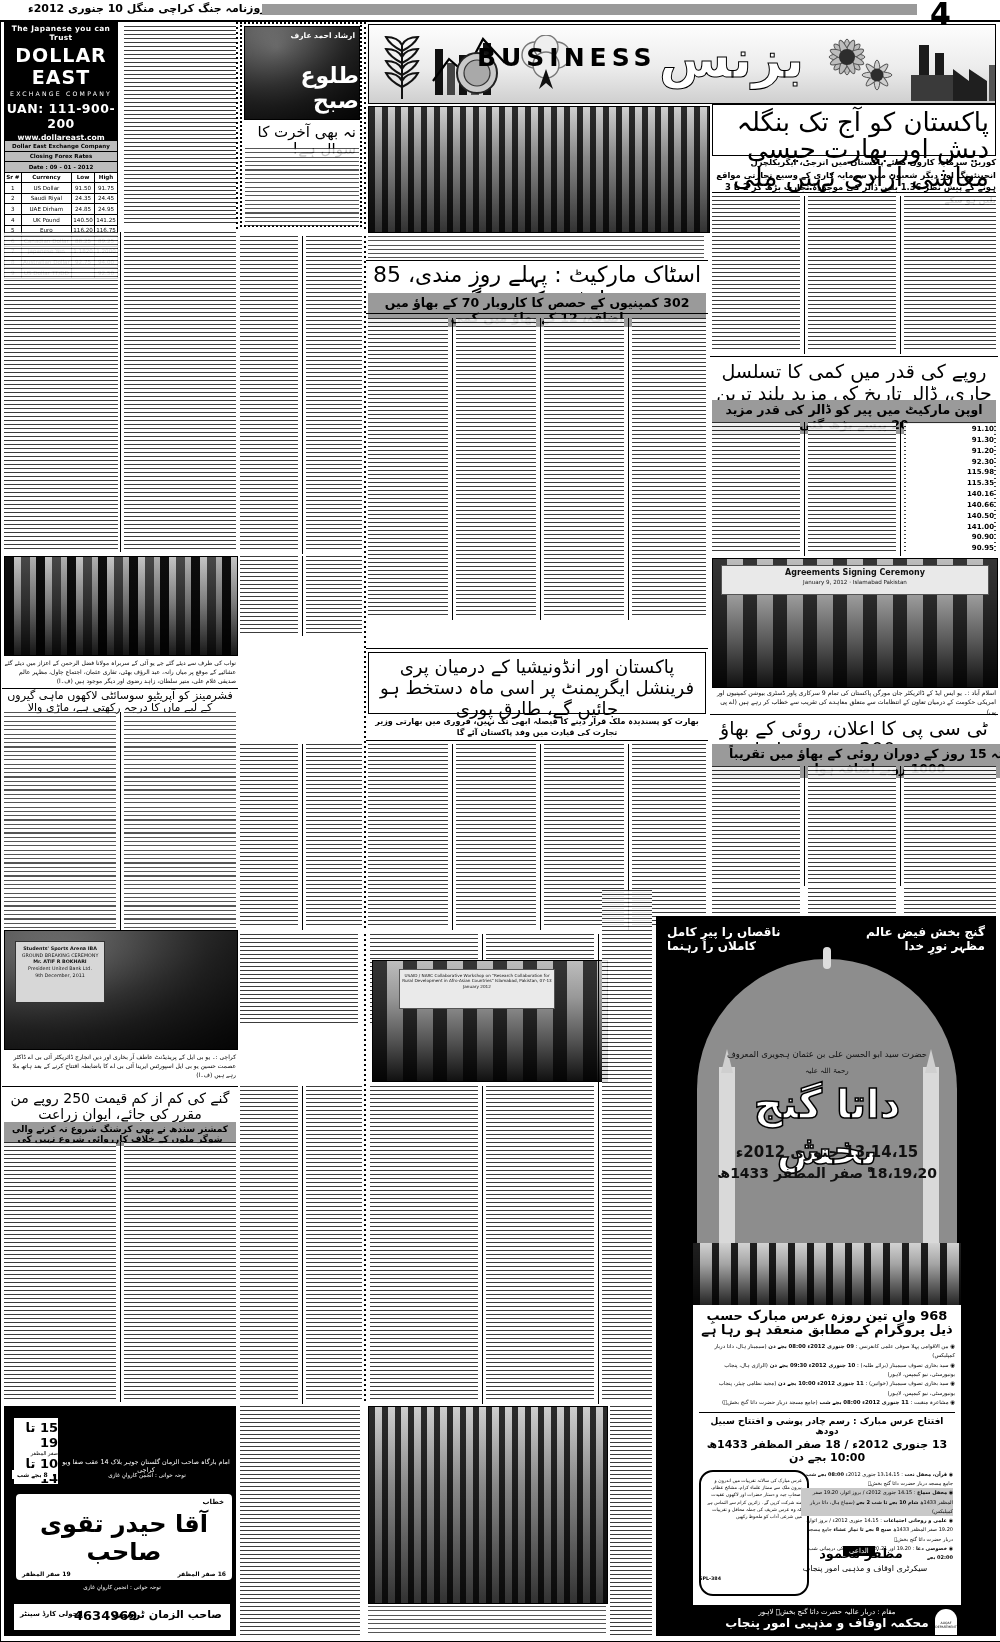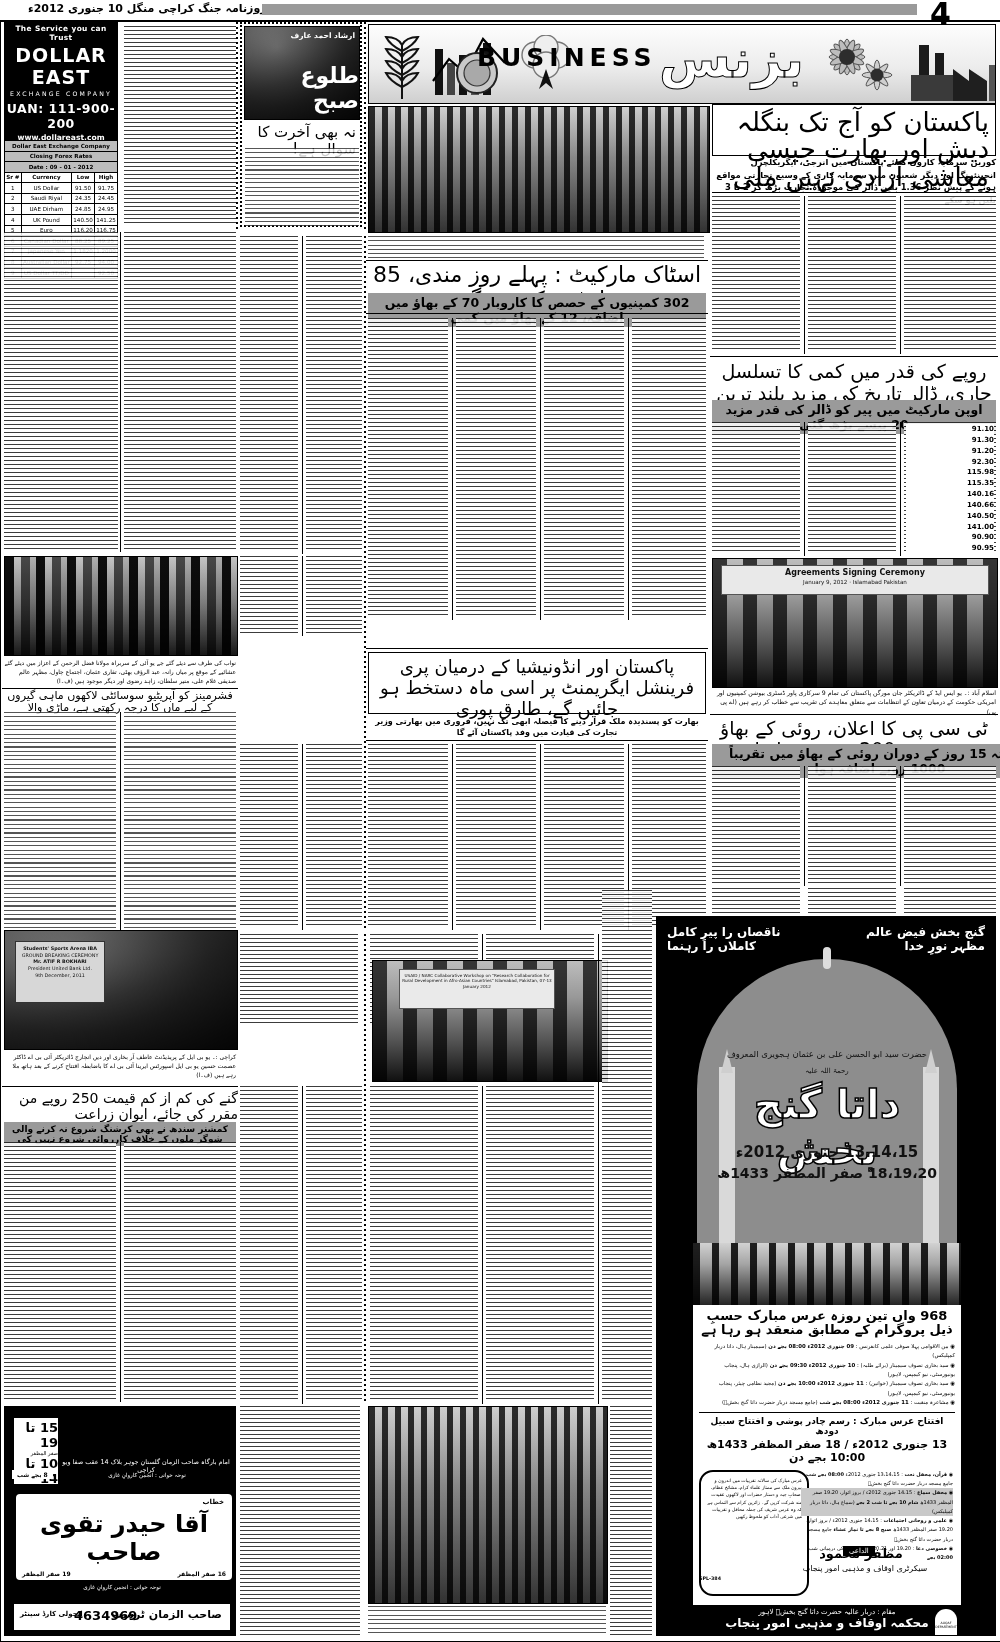--- a/index.html
+++ b/index.html
@@ -121,21 +121,21 @@
 <div class="page">
 
   <div class="abs" id="topbar">
     <div class="abs ur" id="topdate">روزنامہ جنگ کراچی منگل 10 جنوری 2012ء</div>
     <div class="abs" id="topgrey"></div>
     <div class="abs" id="pageno">4</div>
   </div>
   <div class="abs hr2" style="top:20px;left:0;width:1000px;"></div>
 
   <div class="abs bx" id="deast">
-    <div id="de-tag">The Service you can Trust</div>
+    <div id="de-tag">The Japanese you can Trust</div>
     <div id="de-logo">DOLLAR EAST</div>
     <div id="de-sub">EXCHANGE COMPANY</div>
     <div id="de-uan">UAN: 111-900-200</div>
     <div id="de-web">
       <div>www.dollareast.com</div>
       <div>E-mail: info@dollareast.com</div>
     </div>
   </div>
 
   <div class="abs" id="fxwrap">
@@ -420,21 +420,21 @@
       <b>Students' Sports Arena IBA</b><br>
       <span>GROUND BREAKING CEREMONY</span><br>
       <b>Mr. ATIF R BOKHARI</b><br>
       <span>President United Bank Ltd.</span><br>
       <span>9th December, 2011</span>
     </div>
   </div>
   <div class="abs ur" style="top:1052px;left:4px;width:232px;font-size:6px;line-height:1.5;">کراچی :۔ یو بی ایل کے پریذیڈنٹ عاطف آر بخاری اور دیں انچارج ڈائریکٹر آئی بی اے ڈاکٹر عصمت حسین یو بی ایل اسپورٹس ایرینا آئی بی اے کا باضابطہ افتتاح کرنے کے بعد ہاتھ ملا رہے ہیں (ف۔ا)</div>
   <div class="abs hr" style="top:1086px;left:2px;width:236px;"></div>
 
-  <div class="abs ur hl" style="top:1090px;left:2px;width:236px;text-align:right;font-size:14px;line-height:1.15;">گنے کی کم از کم قیمت 250 روپے من مقرر کی جائے، ایوان زراعت</div>
+  <div class="abs ur hl" style="top:1090px;left:2px;width:236px;text-align:center;font-size:14px;line-height:1.15;">گنے کی کم از کم قیمت 250 روپے من مقرر کی جائے، ایوان زراعت</div>
   <div class="abs ur subhl bx" style="top:1122px;left:4px;width:232px;text-align:center;font-size:9px;">کمشنر سندھ نے بھی کرشنگ شروع نہ کرنے والی شوگر ملوں کے خلاف کارروائی شروع نہیں کی</div>
 
   <div class="abs copy dense" style="top:1142px;left:4px;width:112px;height:258px;"></div>
   <div class="abs vr" style="top:1142px;left:120px;height:260px;"></div>
   <div class="abs copy dense" style="top:1142px;left:124px;width:112px;height:258px;"></div>
 
   <div class="abs copy dense" style="top:744px;left:240px;width:58px;height:184px;"></div>
   <div class="abs vr" style="top:744px;left:302px;height:186px;"></div>
   <div class="abs copy dense" style="top:744px;left:306px;width:56px;height:184px;"></div>
   <div class="abs gut" style="top:556px;left:364px;height:374px;"></div>

